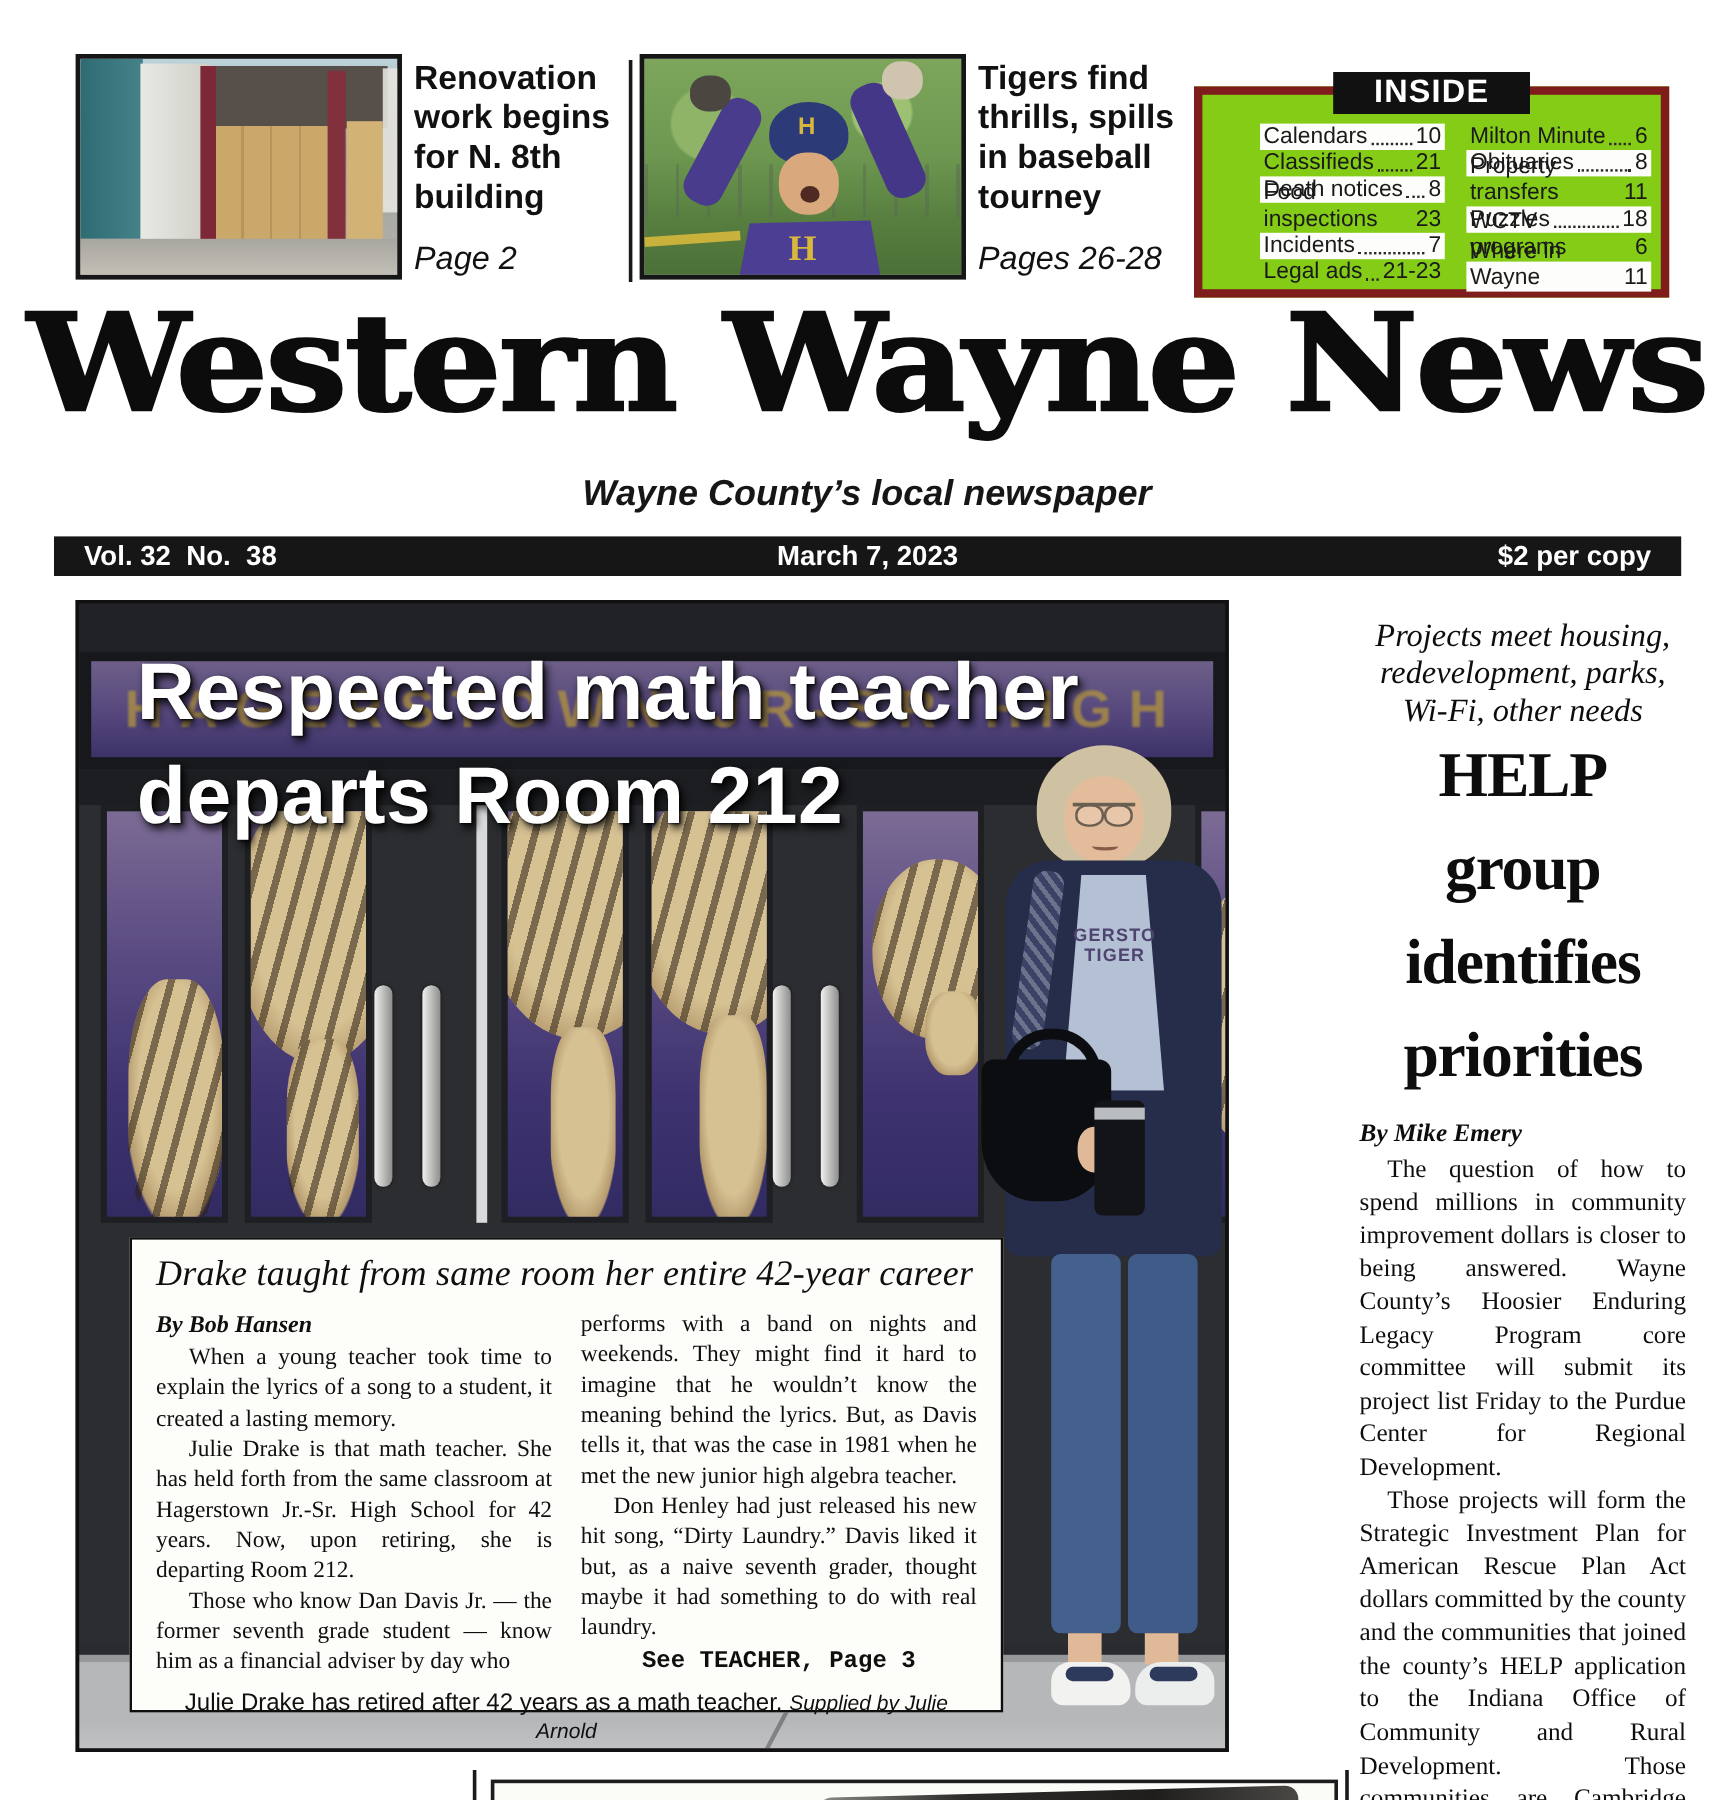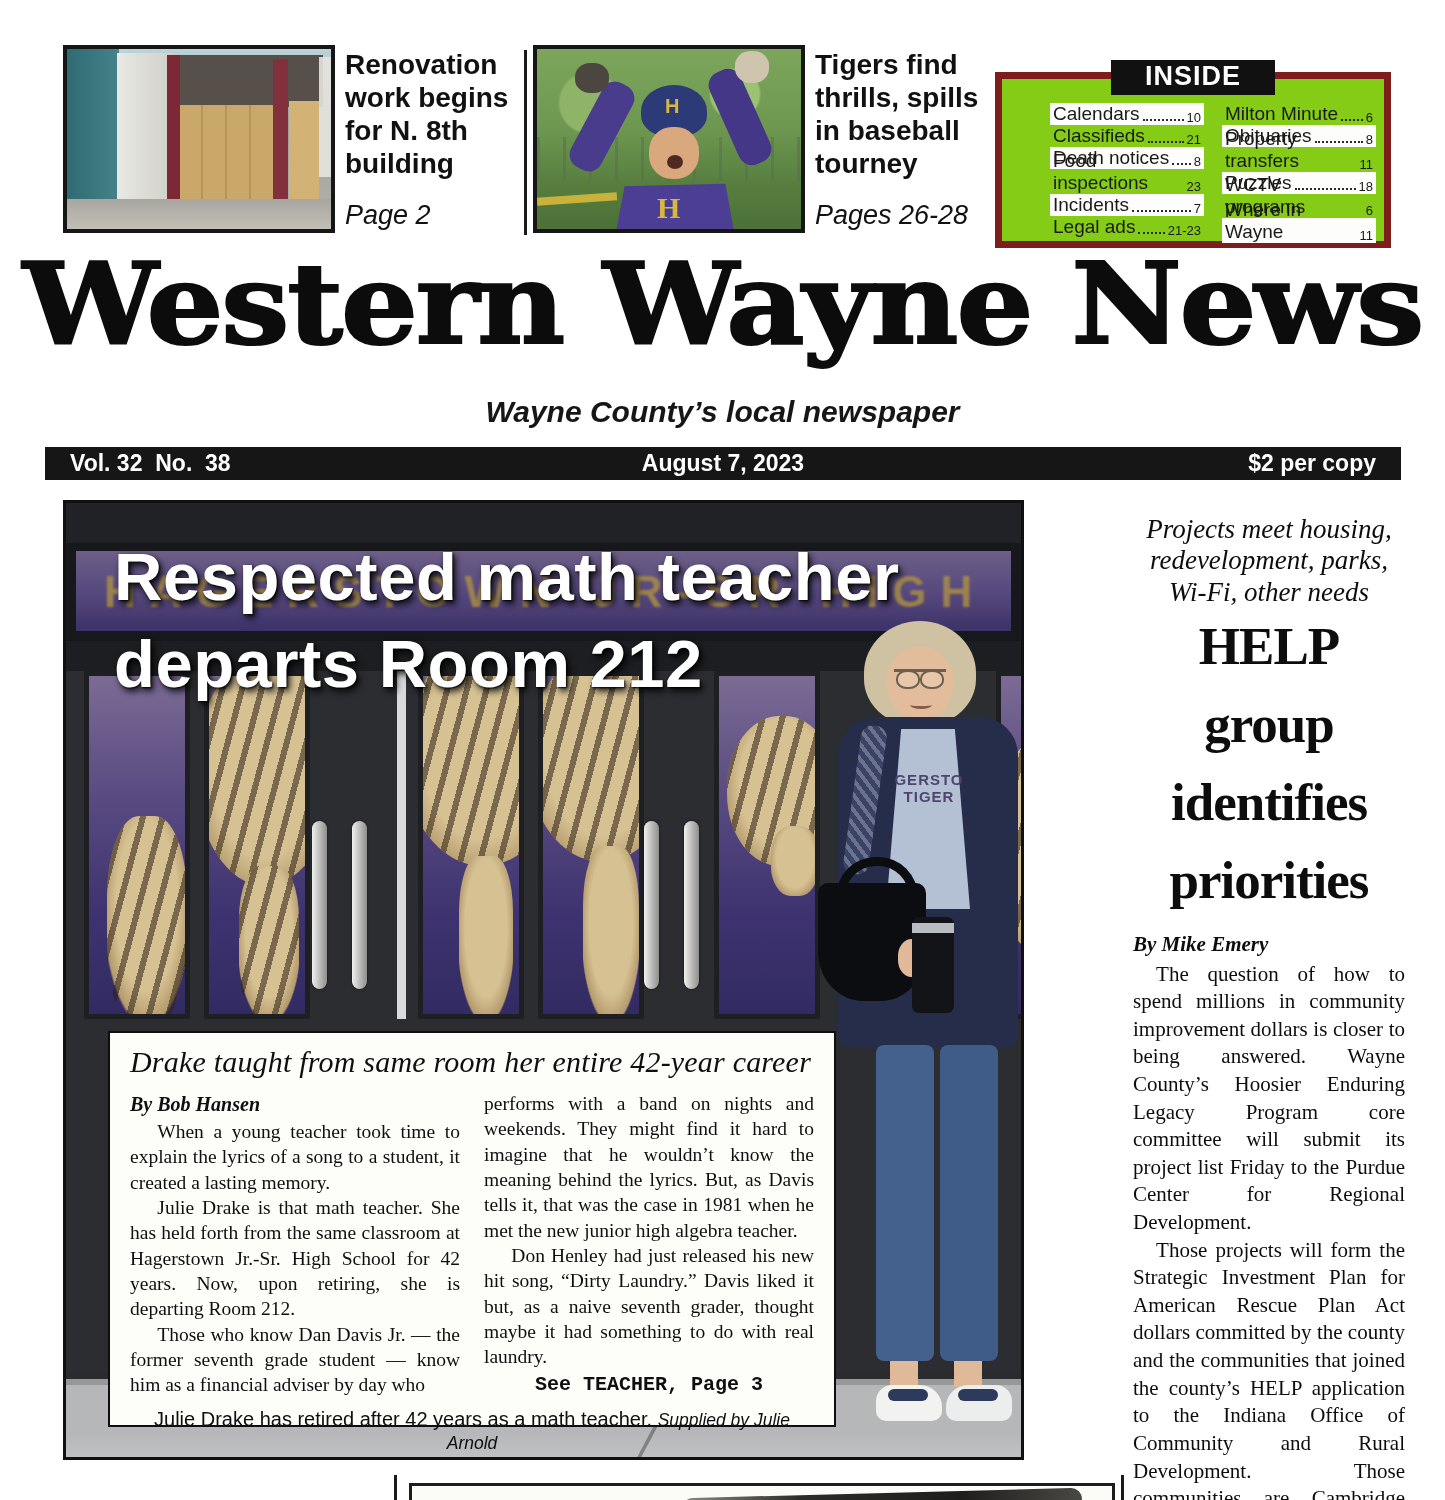--- a/index.html
+++ b/index.html
@@ -54,21 +54,21 @@
     background:#84cc16; border:7px solid #7f1d1d; }
   #inside-title { position:absolute; left:50%; top:-19px; transform:translateX(-50%);
     background:#111; color:#fff; font-weight:bold; font-size:27px; letter-spacing:1px;
     padding:1px 34px 3px; }
   .inside-cols { position:absolute; left:8px; right:8px; top:24px; bottom:6px; display:flex; gap:18px;margin-left:40px; }
   .inside-col { flex:1; display:flex; flex-direction:column; }
   .inside-row { display:flex; align-items:flex-end; font-size:19px; height:24.5px; padding:0 3px; color:#1a1a1a; }
   .inside-col.left  .inside-row:nth-child(odd)  { background:#fdfdfb; }
   .inside-col.right .inside-row:nth-child(even) { background:#fdfdfb; }
   .inside-row .leader { flex:1; border-bottom:2.6px dotted #2a2a2a; margin:0 3px 4px; }
-  .inside-row .pg { font-size:13px; }
+  .inside-row .pg { font-size:19px; }
 
   
   #masthead { position:absolute; left:0; top:248px; width:100%; text-align:center;
     font-family:"DejaVu Serif", serif; font-weight:bold; font-size:112px; line-height:1;
     color:#0c0c0c; -webkit-text-stroke:2px #0c0c0c; transform:scaleX(1.08); letter-spacing:-2px; }
   #tagline { position:absolute; left:0; top:395px; width:100%; text-align:center;
     font-style:italic; font-weight:bold; font-size:30px; color:#161616; }
 
   
   #issue-bar { position:absolute; left:45px; top:447px; width:1356px; height:33px;
@@ -287,21 +287,21 @@
         </div>
     </div>
   </div>
 </div>
 
 <h1 id="masthead">Western Wayne News</h1>
 <div id="tagline">Wayne County’s local newspaper</div>
 
 <div id="issue-bar">
   <span id="issue-vol">Vol. 32  No.  38</span>
-  <span id="issue-date">August 7, 2023</span>
+  <span id="issue-date">March 7, 2023</span>
   <span id="issue-price">$2 per copy</span>
 </div>
 
 <div id="main-photo">
   <div class="facade-top"></div>
   <div class="transom">
     <div class="transom-glass">
       <div class="transom-sign">HAGERSTOWN JR-SR HIGH SCHOOL</div>
     </div>
   </div>

